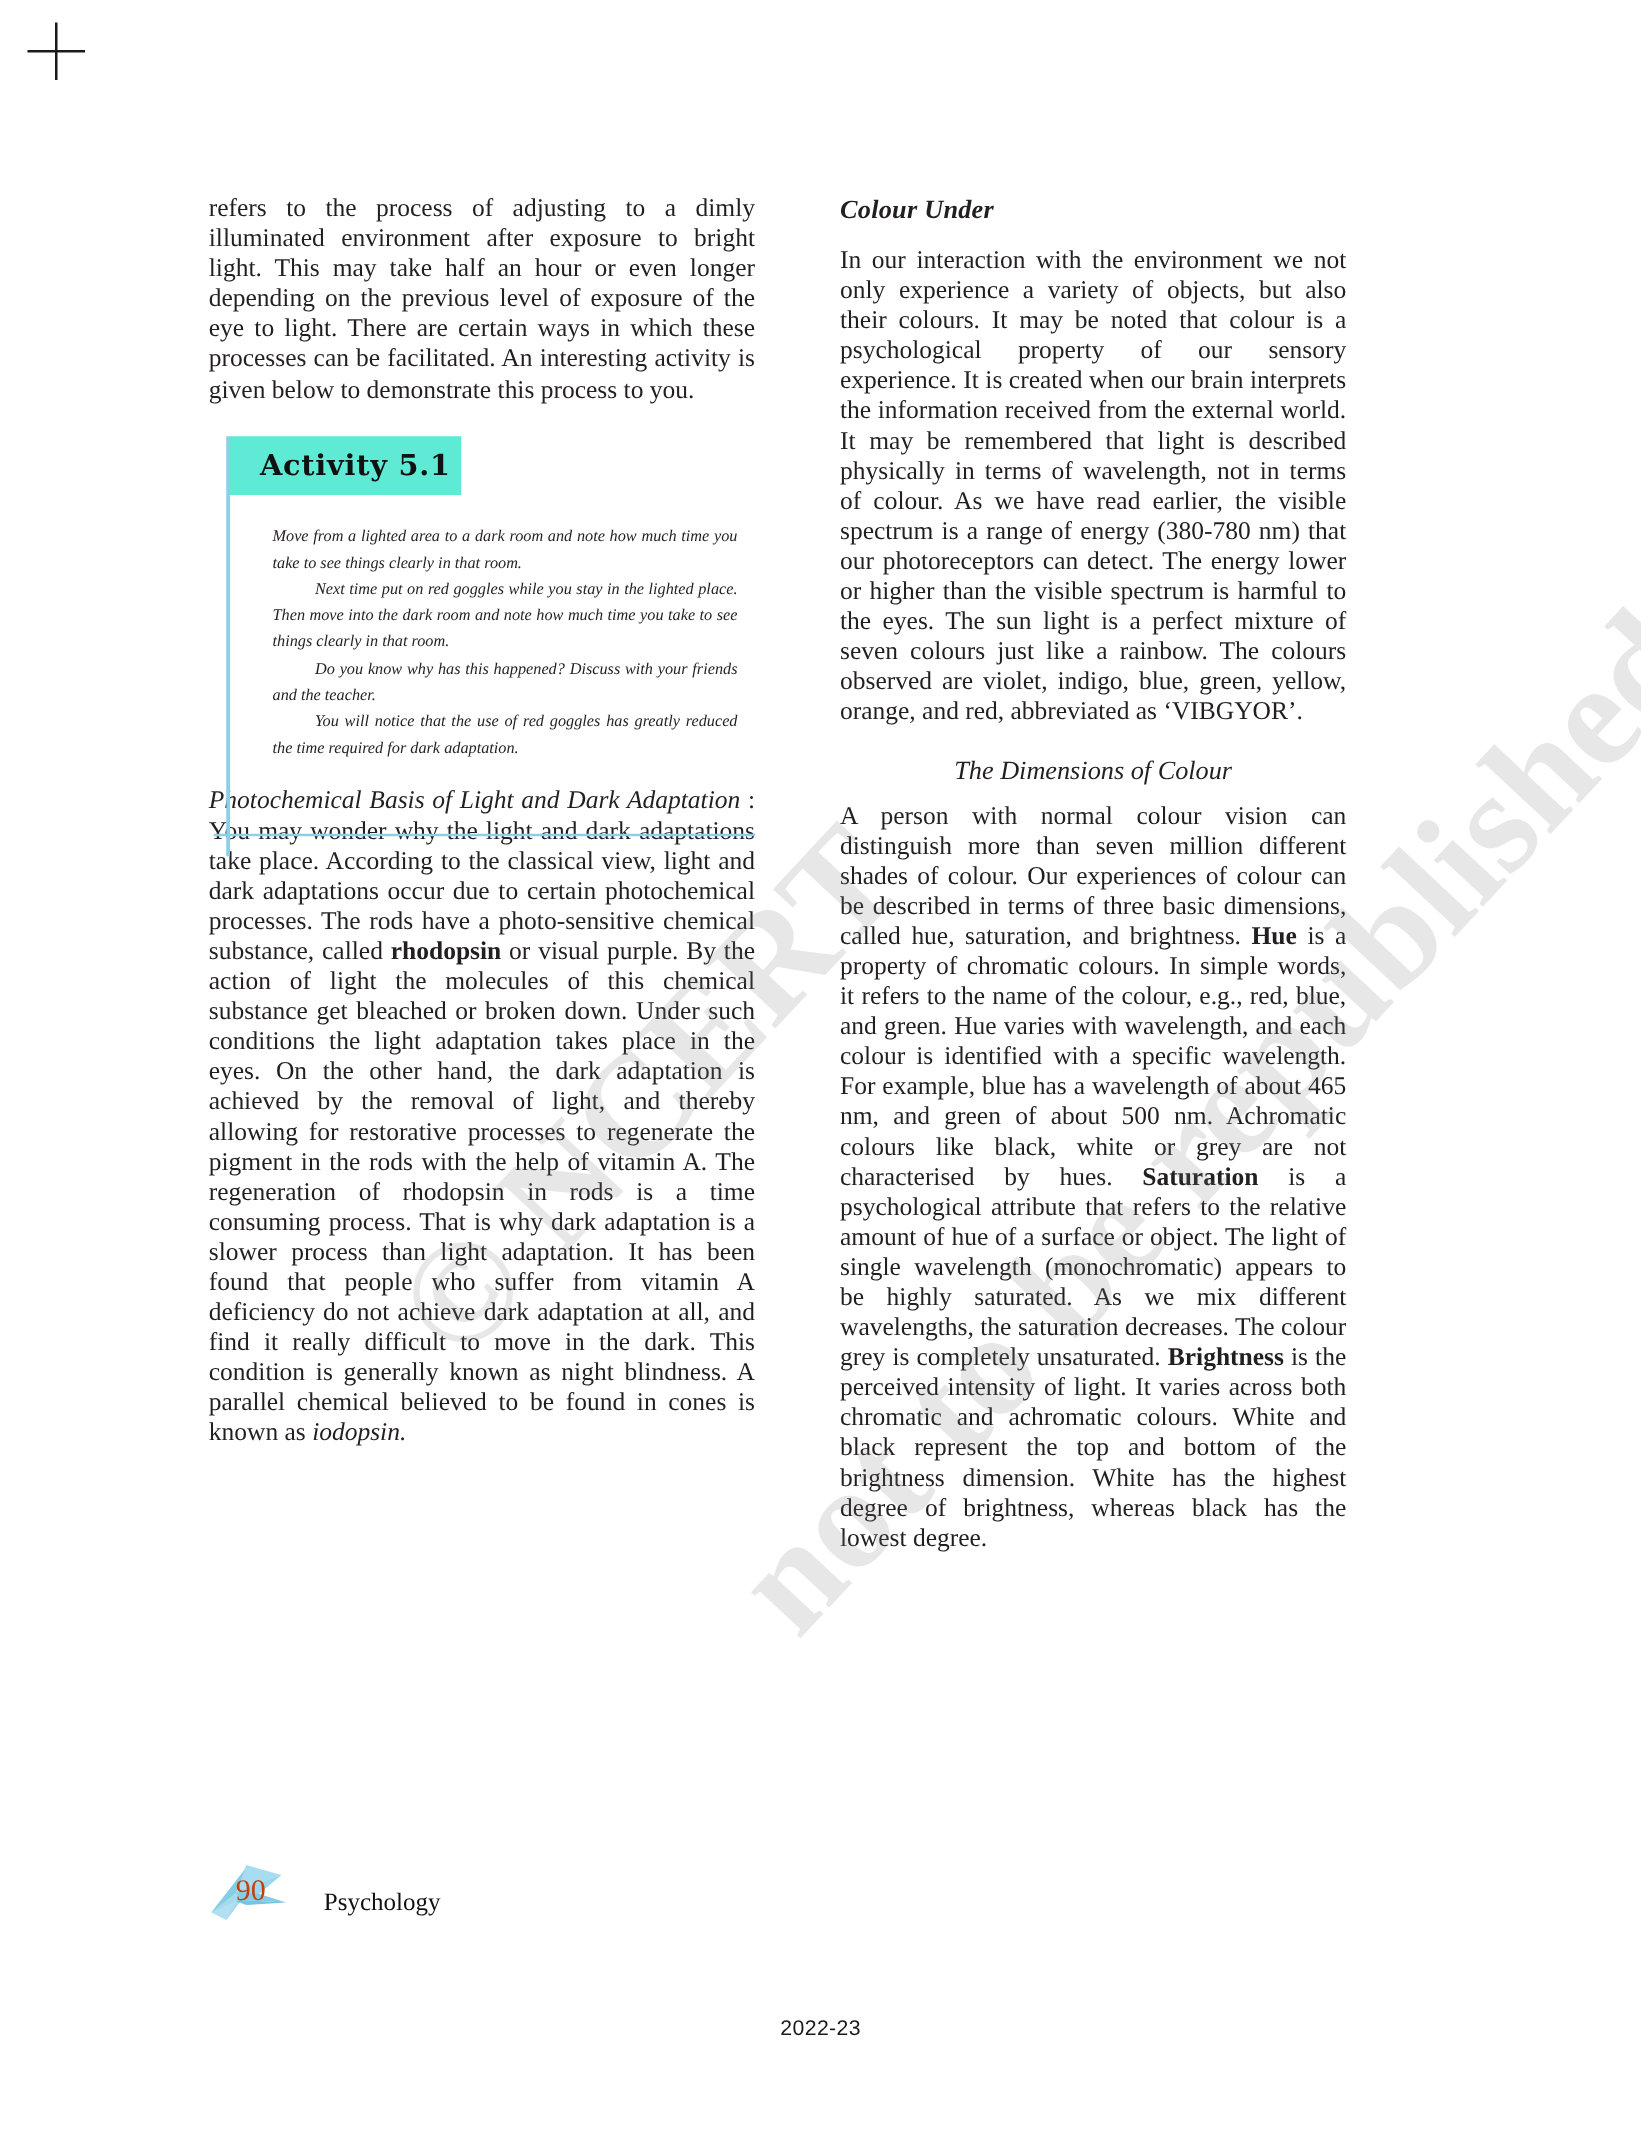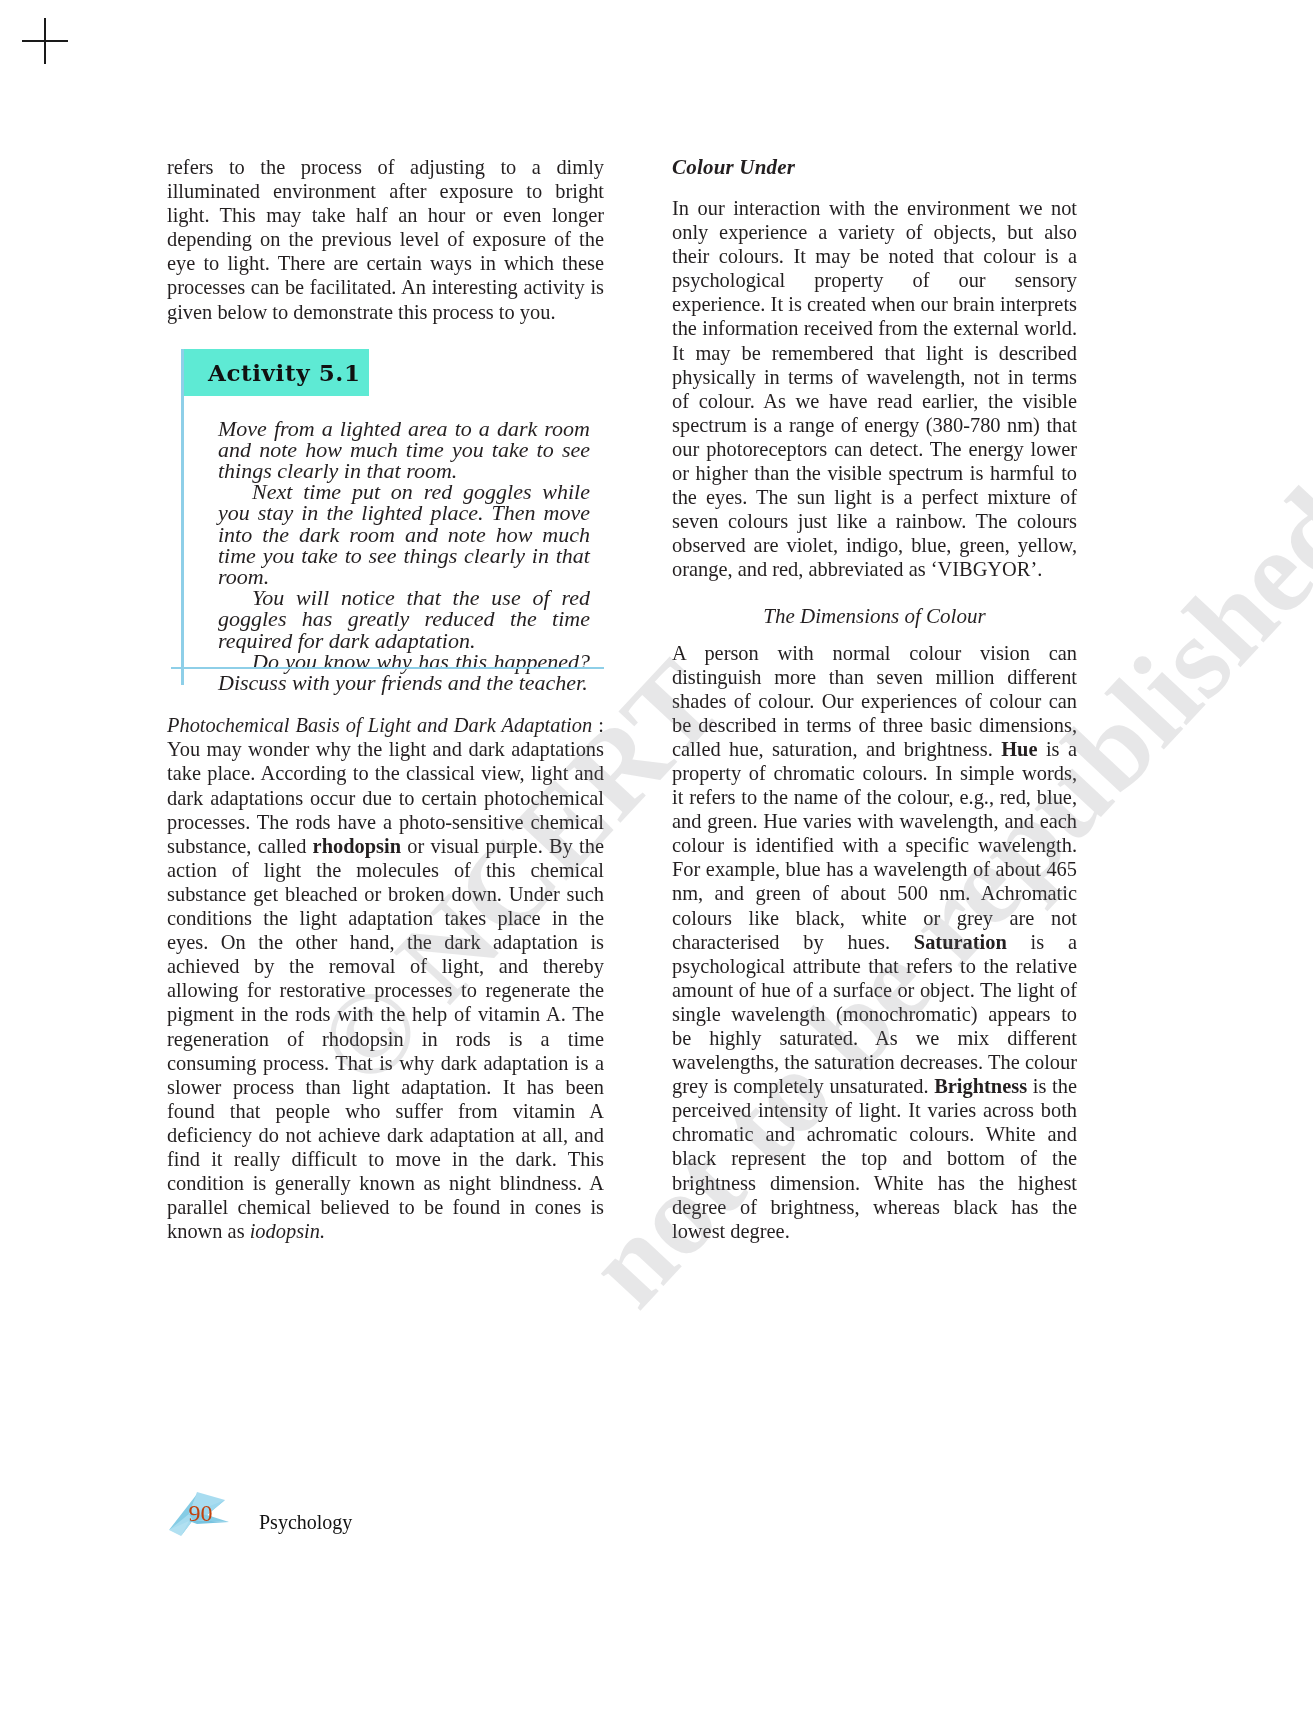--- a/index.html
+++ b/index.html
@@ -124,21 +124,21 @@
     font-weight: 600;
     letter-spacing: 0.6px;
     color: #111111;
   }
   #activity-body {
     margin: 22px 0 0 37px;
     width: 372px;
   }
   #activity-body p {
     margin: 0;
-    font-size: 22px;
+    font-size: 13px;
     line-height: 21.2px;
     font-style: italic;
     text-align: justify;
   }
   #activity-body p.indent { text-indent: 34px; }
 
   
   #footer {
     position: absolute;
     left: 167px;
@@ -232,22 +232,22 @@
         <div id="activity-rule-v"></div>
         <div id="activity-rule-h"></div>
 
         <div id="activity-header">
           <span>Activity 5.1</span>
         </div>
 
         <div id="activity-body">
           <p>Move from a lighted area to a dark room and note how much time you take to see things clearly in that room.</p>
           <p class="indent">Next time put on red goggles while you stay in the lighted place. Then move into the dark room and note how much time you take to see things clearly in that room.</p>
+          <p class="indent">Do you know why has this happened? Discuss with your friends and the teacher.</p>
           <p class="indent">You will notice that the use of red goggles has greatly reduced the time required for dark adaptation.</p>
-          <p class="indent">Do you know why has this happened? Discuss with your friends and the teacher.</p>
         </div>
       </div>
 
       <p class="body gap-before" style="margin-top:52px;">
         <i class="kw">Photochemical Basis of Light and Dark Adaptation</i><span> : You may wonder why the light and dark adaptations take place. According to the classical view, light and dark adaptations occur due to certain photochemical processes. The rods have a photo-sensitive chemical substance, called </span><b class="kw">rhodopsin</b><span> or visual purple. By the action of light the molecules of this chemical substance get bleached or broken down. Under such conditions the light adaptation takes place in the eyes. On the other hand, the dark adaptation is achieved by the removal of light, and thereby allowing for restorative processes to regenerate the pigment in the rods with the help of vitamin A. The regeneration of rhodopsin in rods is a time consuming process. That is why dark adaptation is a slower process than light adaptation. It has been found that people who suffer from vitamin A deficiency do not achieve dark adaptation at all, and find it really difficult to move in the dark. This condition is generally known as night blindness. A parallel chemical believed to be found in cones is known as </span><i class="kw">iodopsin.</i>
       </p>
 
     </div>
 
     <div class="col">
@@ -271,19 +271,20 @@
         <polygon points="2,42 30,6 22,26 58,12 40,27 62,34 26,32 14,48 22,33" fill="#7ec9e4" opacity="0.95"></polygon>
         <polygon points="30,4 58,12 40,27 22,26" fill="#9fd8ee" opacity="0.9"></polygon>
         <polygon points="2,42 22,26 26,32 14,48" fill="#a9ddf0" opacity="0.9"></polygon>
         <polygon points="22,33 26,32 62,34 30,36" fill="#5fb9da" opacity="0.85"></polygon>
       </svg>
     </div>
     <div id="page-number">90</div>
     <div id="footer-label">Psychology</div>
   </div>
 
+  <div id="year-stamp">2022-23</div>
 
   <div id="watermark">
     <div class="wm-line" id="wm1">© NCERT</div>
     <div class="wm-line" id="wm2">not to be republished</div>
   </div>
 
 </div>
 
 </body></html>

